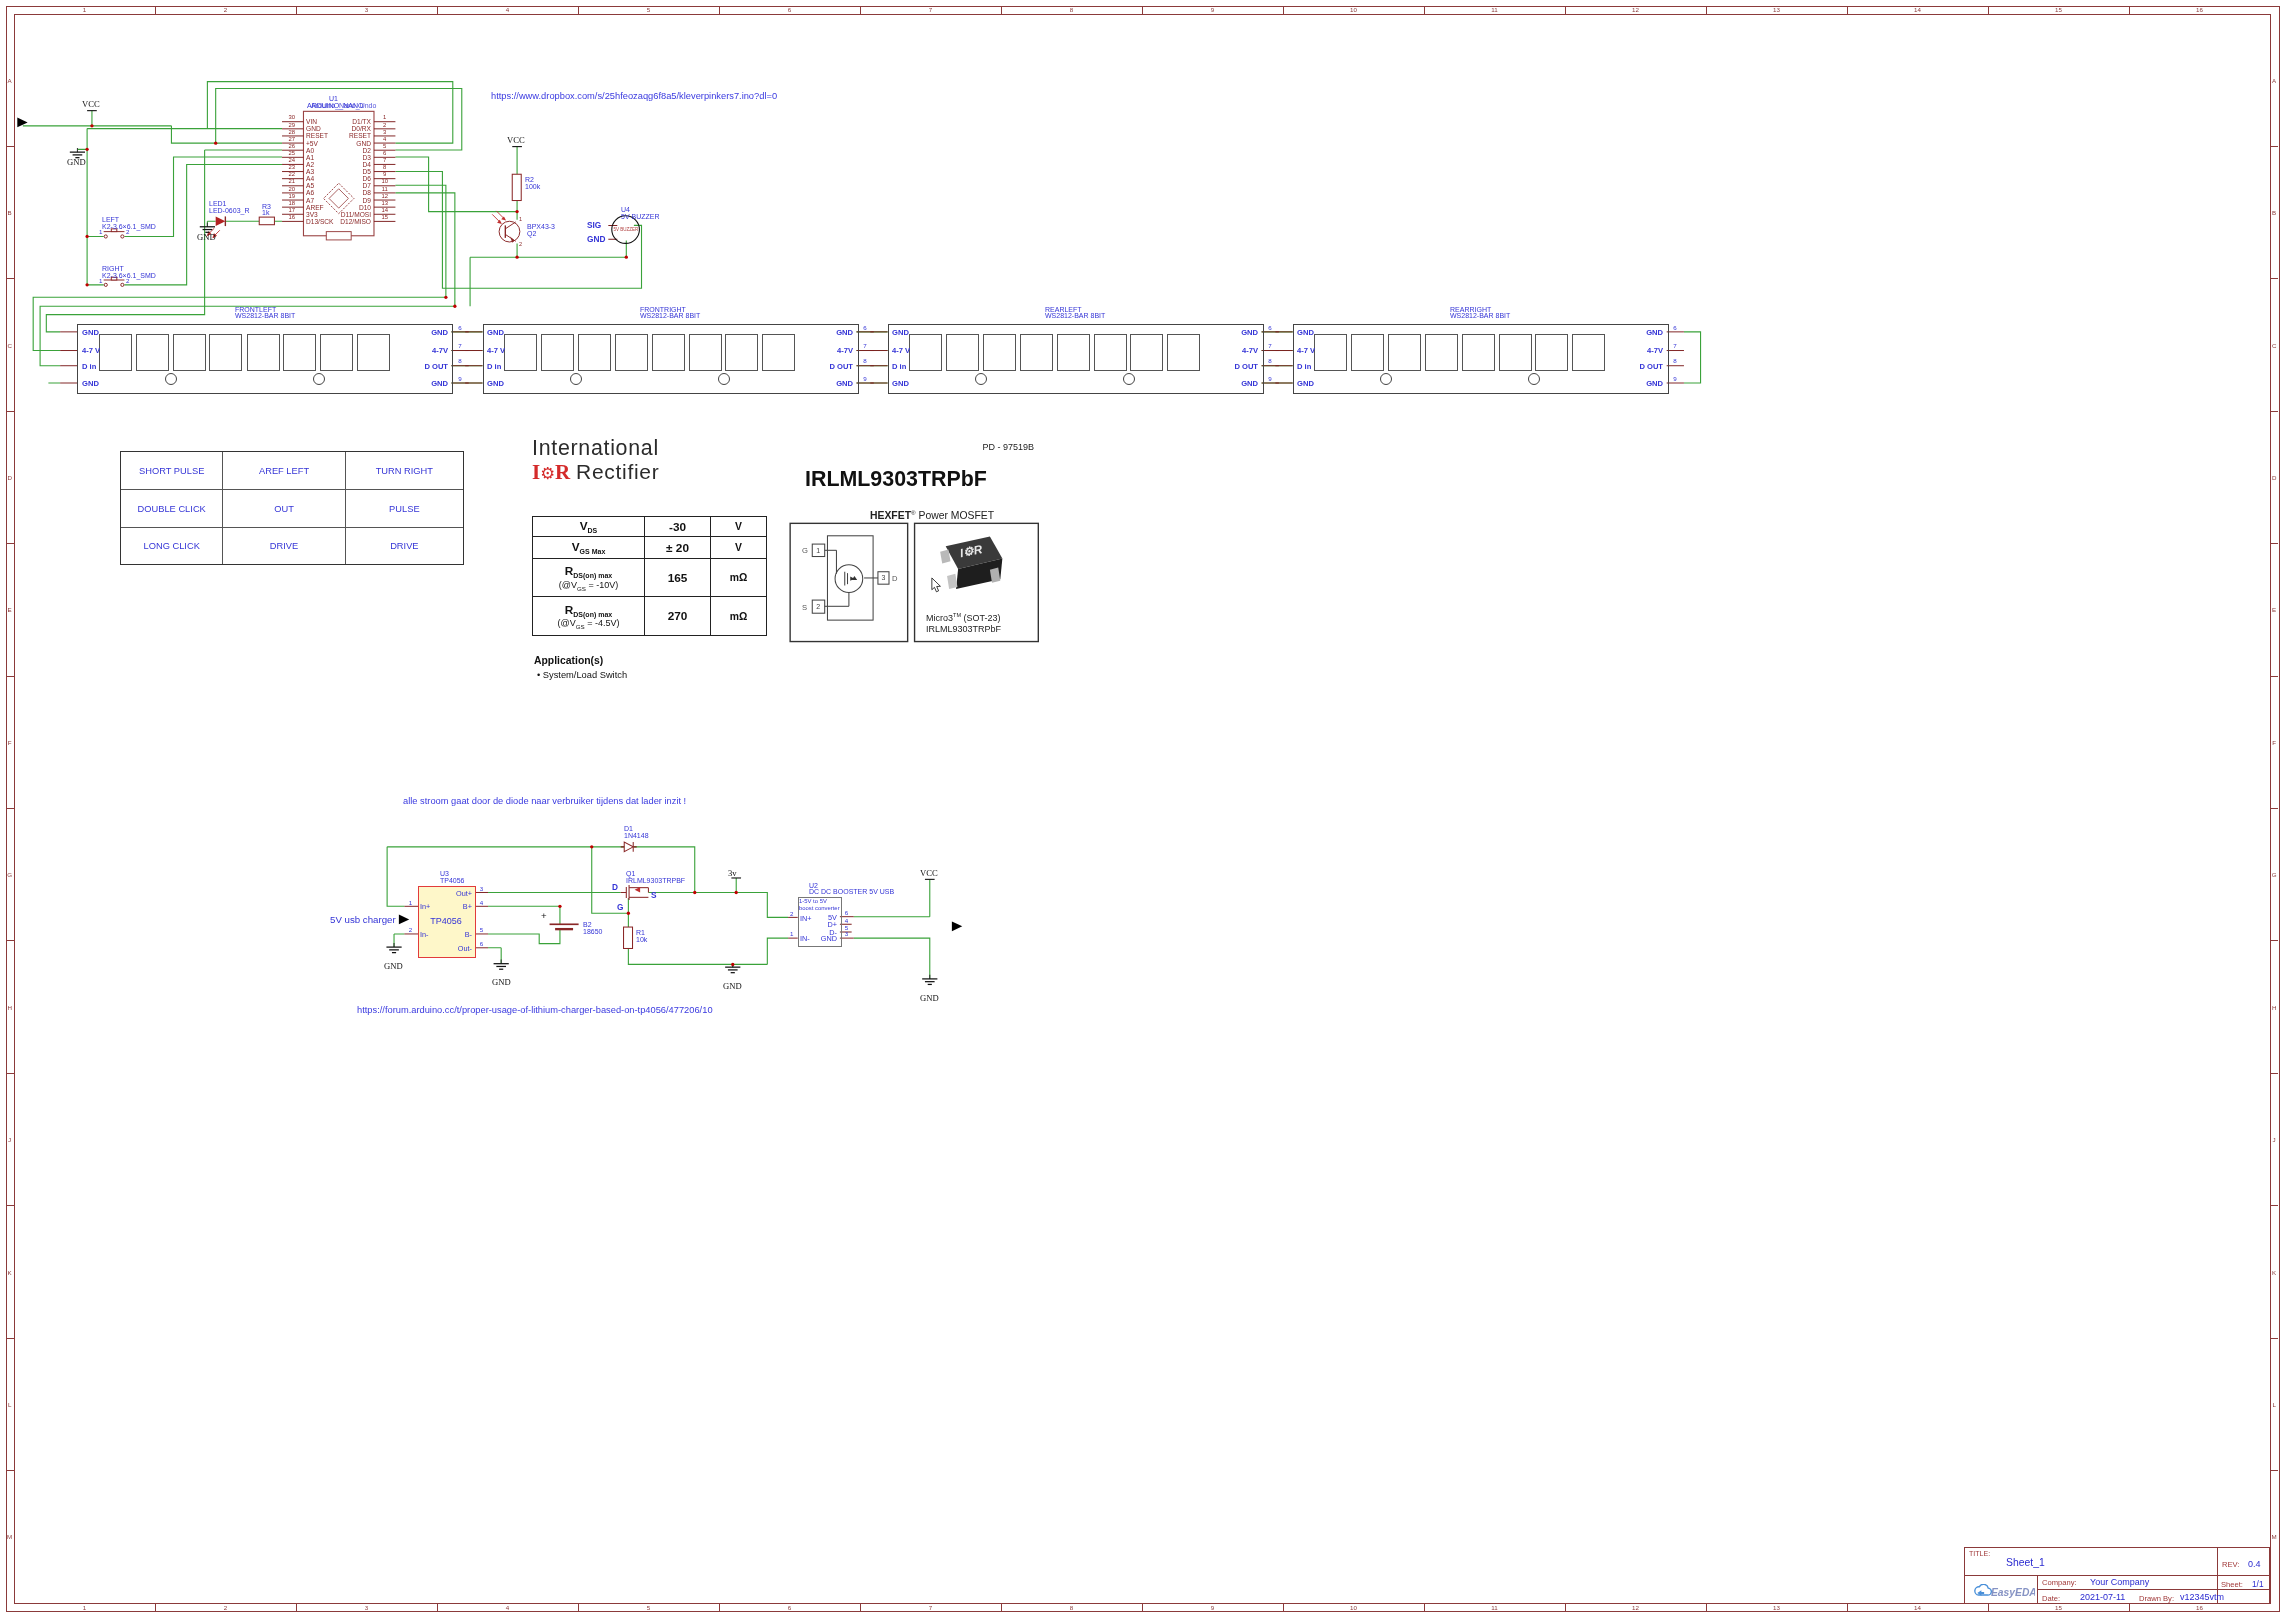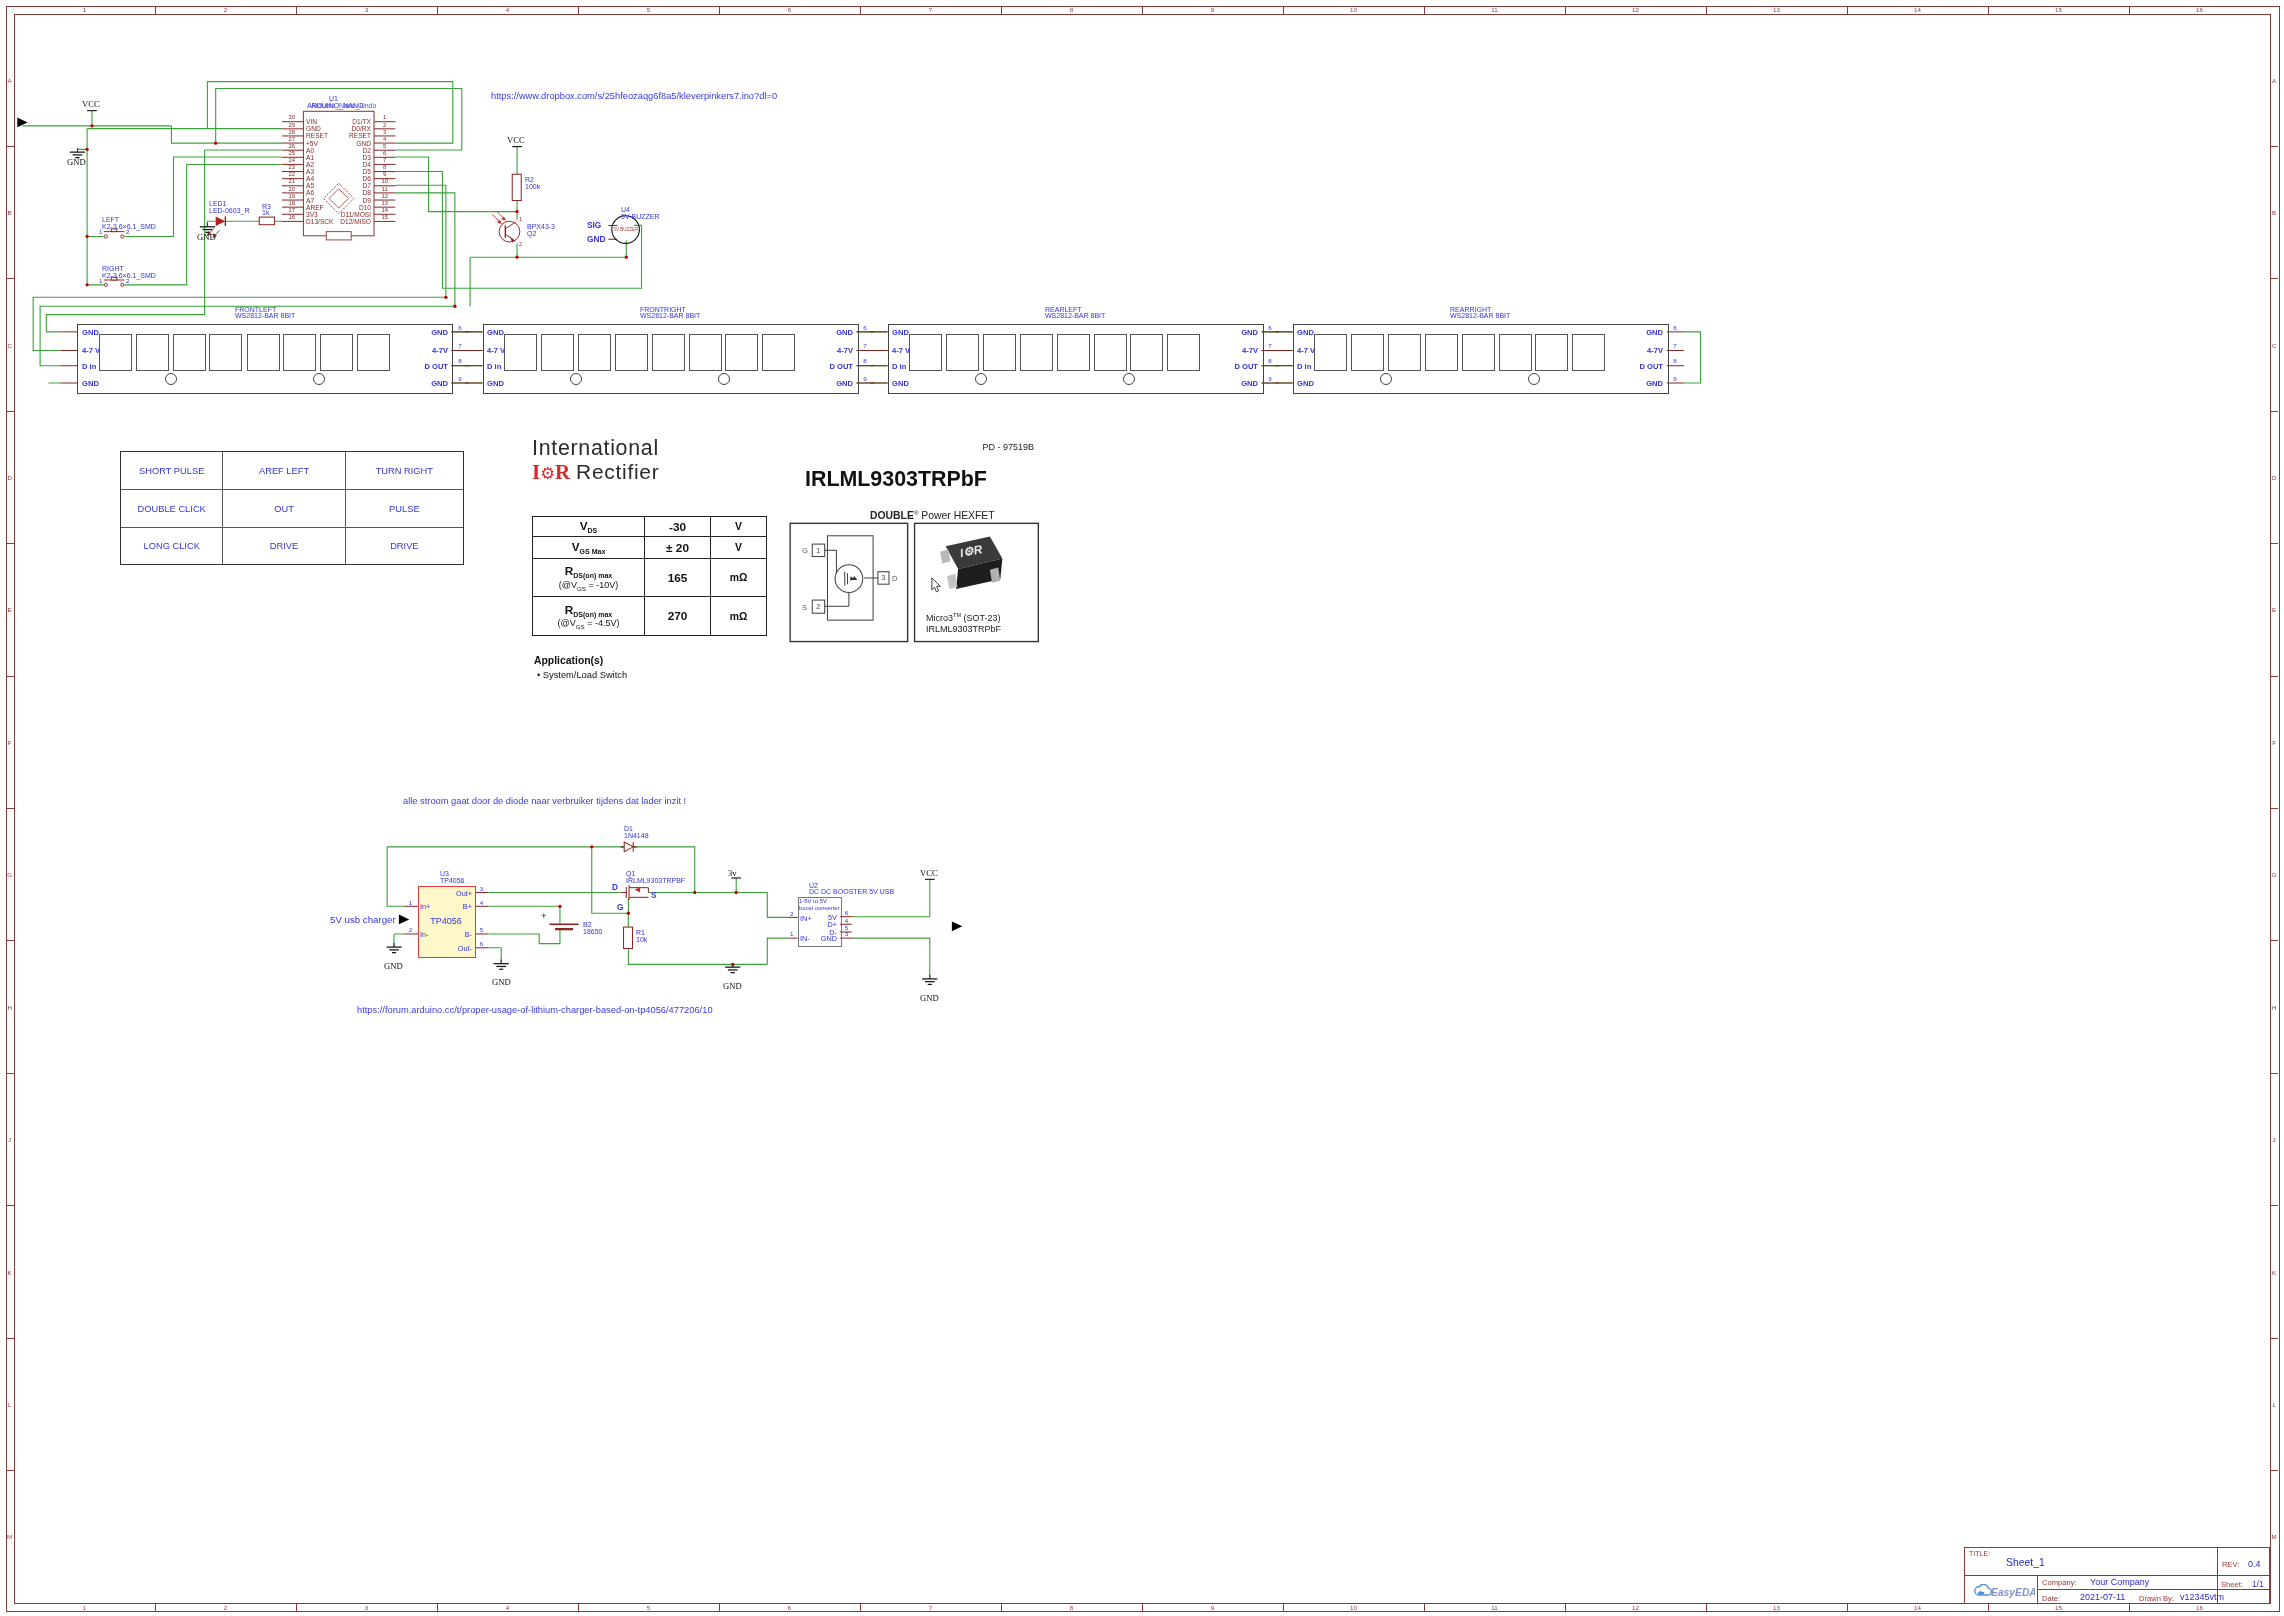--- a/index.html
+++ b/index.html
@@ -381,21 +381,21 @@
 <div class="abs bluelabel" style="left:621px;top:213px;">5V BUZZER</div>
 <div class="abs" style="left:613px;top:227px;width:25.6px;text-align:center;font-size:4.5px;color:#b04040;">5V BUZZER</div>
 
 <div class="abs" style="left:532px;top:436px;font-size:21.4px;color:#2b2b2b;letter-spacing:0.7px;">International</div>
 <div class="abs" style="left:532px;top:460px;font-size:21px;">
   <span style="color:#d42a2a;font-weight:bold;font-family:'Liberation Serif',serif;">I</span><span style="color:#d42a2a;font-size:16.6px;">⚙</span><span style="color:#d42a2a;font-weight:bold;font-family:'Liberation Serif',serif;">R</span>
   <span style="color:#2b2b2b;letter-spacing:0.7px;">Rectifier</span>
 </div>
 <div class="abs" style="left:968px;top:442px;width:66px;text-align:right;font-size:9px;color:#222;">PD - 97519B</div>
 <div class="abs" style="left:805px;top:467px;font-size:21.4px;font-weight:600;color:#111;">IRLML9303TRPbF</div>
-<div class="abs" style="left:870px;top:509px;font-size:10.4px;color:#222;"><b>DOUBLE</b><sup style="font-size:6.2px;">®</sup><span> Power HEXFET</span></div>
+<div class="abs" style="left:870px;top:509px;font-size:10.4px;color:#222;"><b>HEXFET</b><sup style="font-size:6.2px;">®</sup><span> Power MOSFET</span></div>
 <div id="spec-table" class="abs" style="left:532px;top:516px;width:233px;border:1.4px solid #222;">
     <div style="display: flex; height: 19.4px; border-bottom: 1.4px solid rgb(34, 34, 34);">
       <div style="width: 111px; border-right: 1.4px solid rgb(34, 34, 34); display: flex; flex-direction: column; align-items: center; justify-content: center; color: rgb(17, 17, 17);">
         <div><span style="font-size:11.8px;font-weight:bold;">V</span><sub style="font-size:7px;font-weight:bold;">DS</sub></div>
       </div>
       <div style="width: 65px; border-right: 1.4px solid rgb(34, 34, 34); display: flex; align-items: center; justify-content: center; font-size: 11.8px; font-weight: bold; color: rgb(17, 17, 17);">-30</div>
       <div style="flex: 1 1 0%; display: flex; align-items: center; justify-content: center; font-size: 10.4px; font-weight: bold; color: rgb(17, 17, 17);">V</div>
     </div>
     <div style="display: flex; height: 21px; border-bottom: 1.4px solid rgb(34, 34, 34);">
       <div style="width: 111px; border-right: 1.4px solid rgb(34, 34, 34); display: flex; flex-direction: column; align-items: center; justify-content: center; color: rgb(17, 17, 17);">

